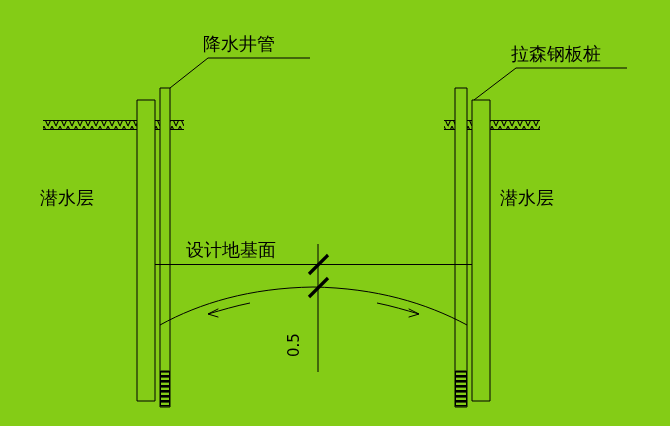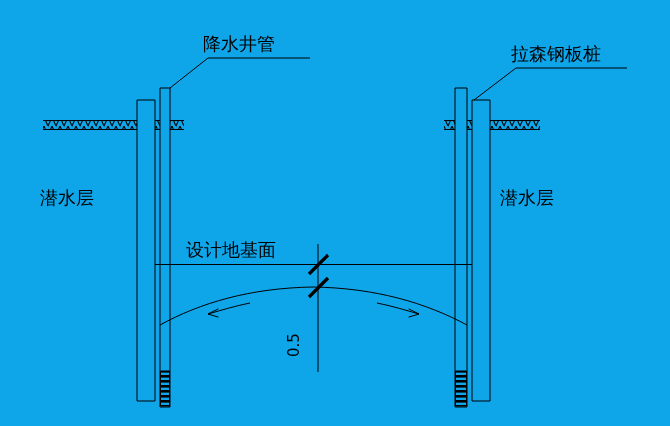--- a/index.html
+++ b/index.html
@@ -7,21 +7,21 @@
     padding: 0;
     background: #ffffff;
   }
   body {
     font-family: "DejaVu Sans", "Liberation Sans", sans-serif;
   }
   #diagram-root {
     position: relative;
     width: 670px;
     height: 426px;
-    background: #0ea5e9;
+    background: #84cc16;
     overflow: hidden;
   }
   #diagram-svg {
     position: absolute;
     left: 0;
     top: 0;
     width: 670px;
     height: 426px;
     display: block;
   }

